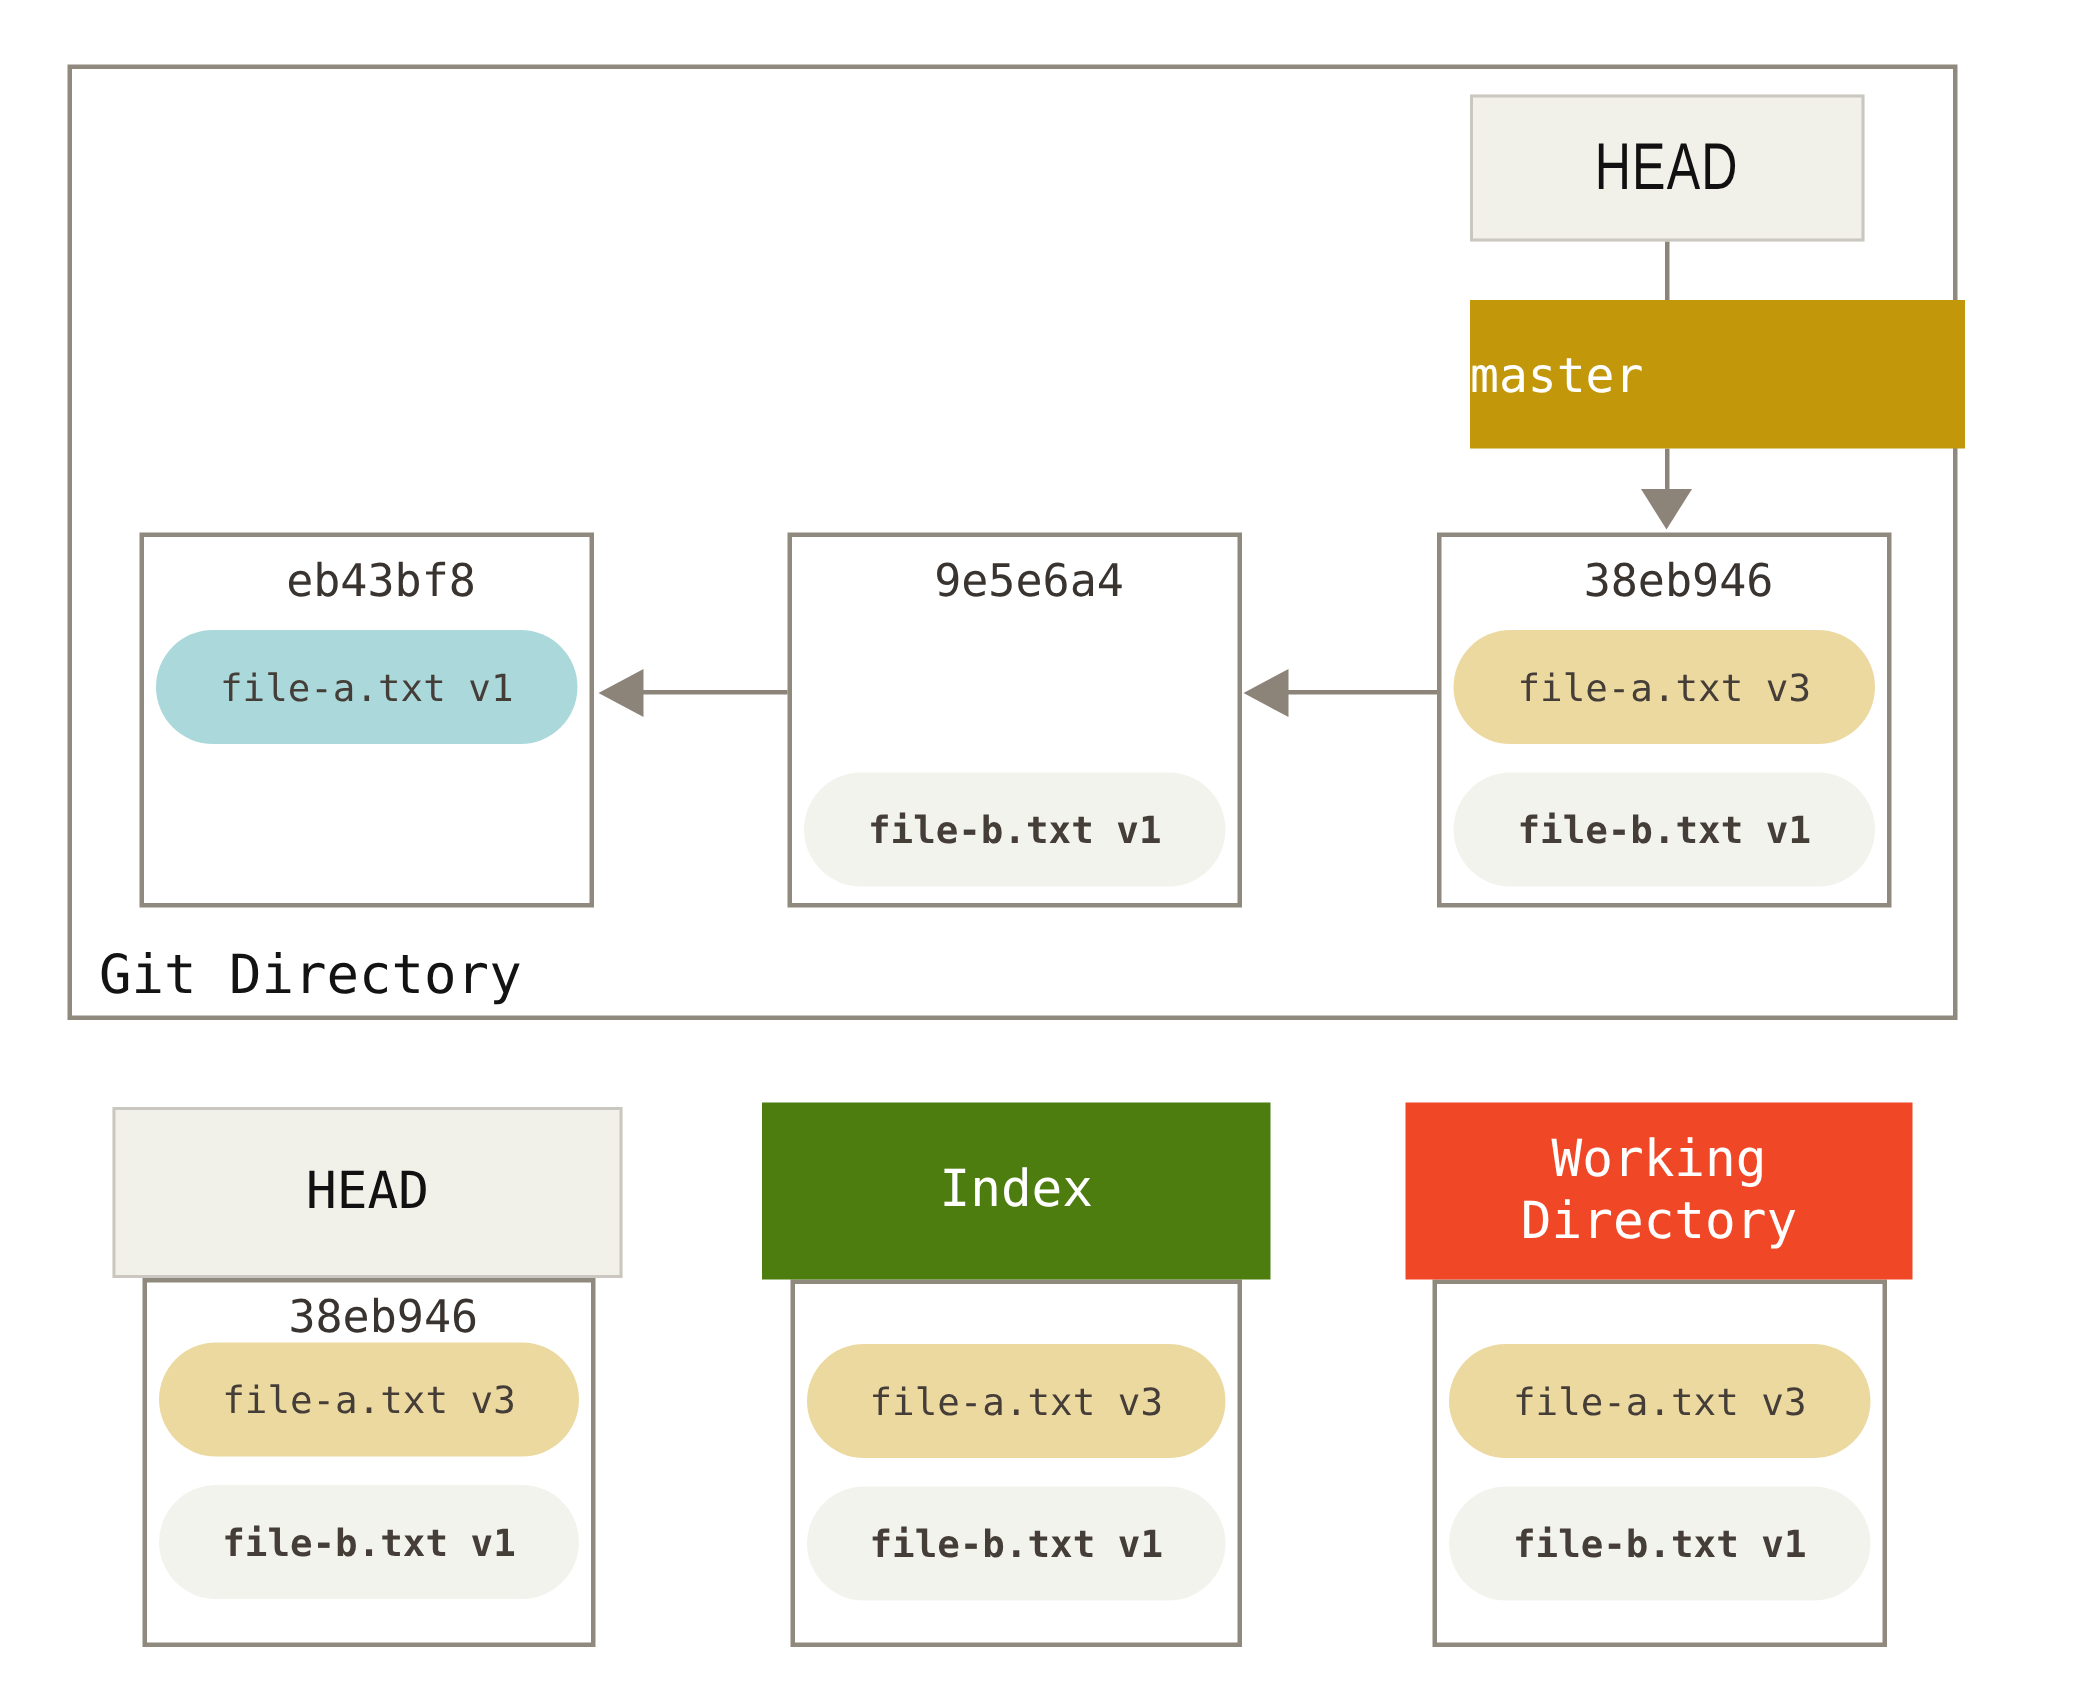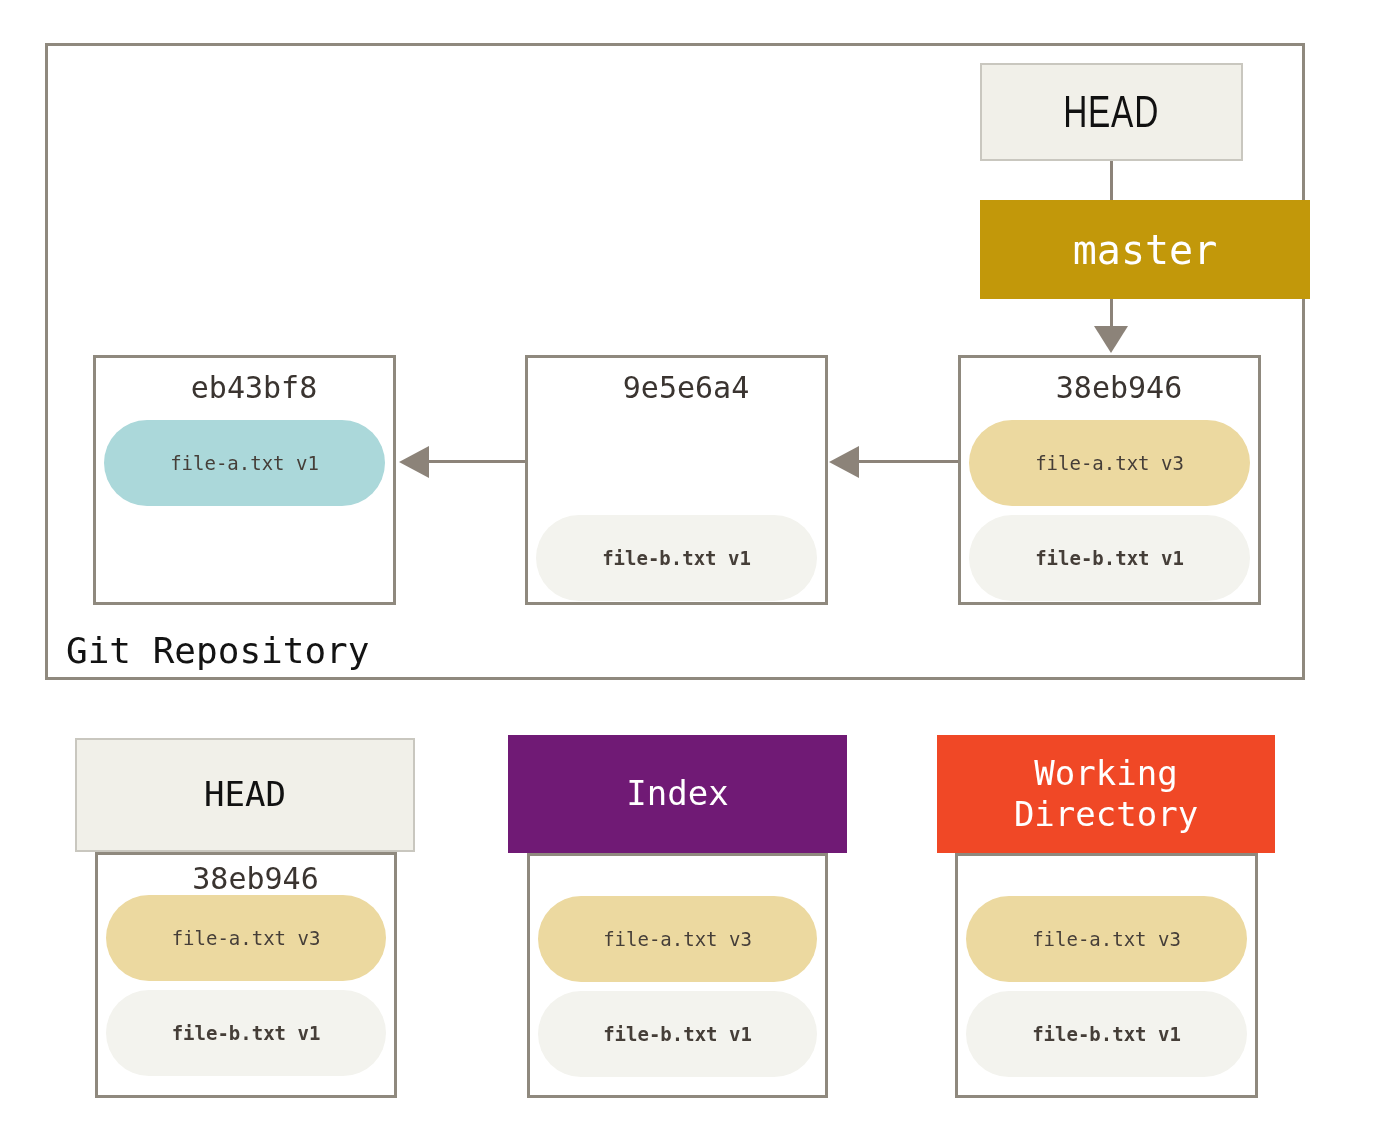--- a/index.html
+++ b/index.html
@@ -23,39 +23,39 @@
     color:#111111;
   }
   .head-box .condensed {
     font-family:"Liberation Sans", sans-serif; font-size:44px;
     transform:scaleX(0.76); letter-spacing:1px; color:#111111;
   }
   .top-head { left:980px; top:63px; width:263px; height:98px; }
   
   .master-box {
     position:absolute; left:980px; top:200px; width:330px; height:99px;
-    display:flex; align-items:center; justify-content:center; z-index:2;
-    color:#ffffff; font-size:40px;
+    display:flex; align-items:center; justify-content:flex-start; z-index:2;
+    color:#ffffff; font-size:32px;
   }
   
   .commit {
     position:absolute; width:303px; height:250px; background:#ffffff;
     border:3px solid #8f897e; box-sizing:border-box; z-index:1;
   }
   .commit-1 { left:93px;  top:355px; }
   .commit-2 { left:525px; top:355px; }
   .commit-3 { left:958px; top:355px; }
   .hash {
     position:absolute; top:12px; left:0; right:0; text-align:center;
     font-size:30px; color:#3a3430;margin-left:19px;
   }
   .pill {
-    position:absolute; left:8px; right:8px; height:86px; border-radius:44px;
+    position:absolute; left:8px; right:8px; height:76px; border-radius:44px;
     display:flex; align-items:center; justify-content:center;
-    font-size:19px; color:#453e38; white-space:nowrap;
+    font-size:25px; color:#453e38; white-space:nowrap;
   }
   .pill.p1 { top:62px; }
   .pill.p2 { top:157px;font-weight:bold; }
   
   .vline { position:absolute; width:3px; background:#8c8379; z-index:1; }
   .hline { position:absolute; height:3px; background:#8c8379; z-index:1; }
   .arrow-down {
     position:absolute; width:0; height:0; z-index:1;
     border-left:17px solid transparent; border-right:17px solid transparent;
     border-top:27px solid #8c8379;
@@ -85,21 +85,21 @@
   .box-head    { left:95px;  top:852px; width:302px; height:246px; }
   .box-index   { left:527px; top:853px; width:301px; height:245px; }
   .box-working { left:955px; top:853px; width:303px; height:245px; }
 </style>
 </head>
 <body>
 
 <div class="canvas">
 
   <div class="repo">
-    <div class="repo-label">Git Repository</div>
+    <div class="repo-label">Git Directory</div>
   </div>
 
   <div class="head-box top-head">
     <span class="condensed">HEAD</span>
   </div>
 
   <div class="vline" style="left:1110px; top:160px; height:41px;"></div>
 
   <div class="master-box" style="background-color: rgb(194, 152, 10);">
     <span>master</span>
@@ -144,21 +144,21 @@
   <div class="area-box box-head">
     <div class="hash">38eb946</div>
     <div class="pill p1" style="background-color: rgb(236, 217, 160);">
       <span>file-a.txt v3</span>
     </div>
     <div class="pill p2" style="background-color: rgb(243, 243, 238);">
       <span>file-b.txt v1</span>
     </div>
   </div>
 
-  <div class="area-header hdr-index" style="background-color: #701a75;">
+  <div class="area-header hdr-index" style="background-color: #4d7c0f;">
     <span>Index</span>
   </div>
   <div class="area-box box-index">
     <div class="pill p1" style="background-color: rgb(236, 217, 160);">
       <span>file-a.txt v3</span>
     </div>
     <div class="pill p2" style="background-color: rgb(243, 243, 238);">
       <span>file-b.txt v1</span>
     </div>
   </div>

